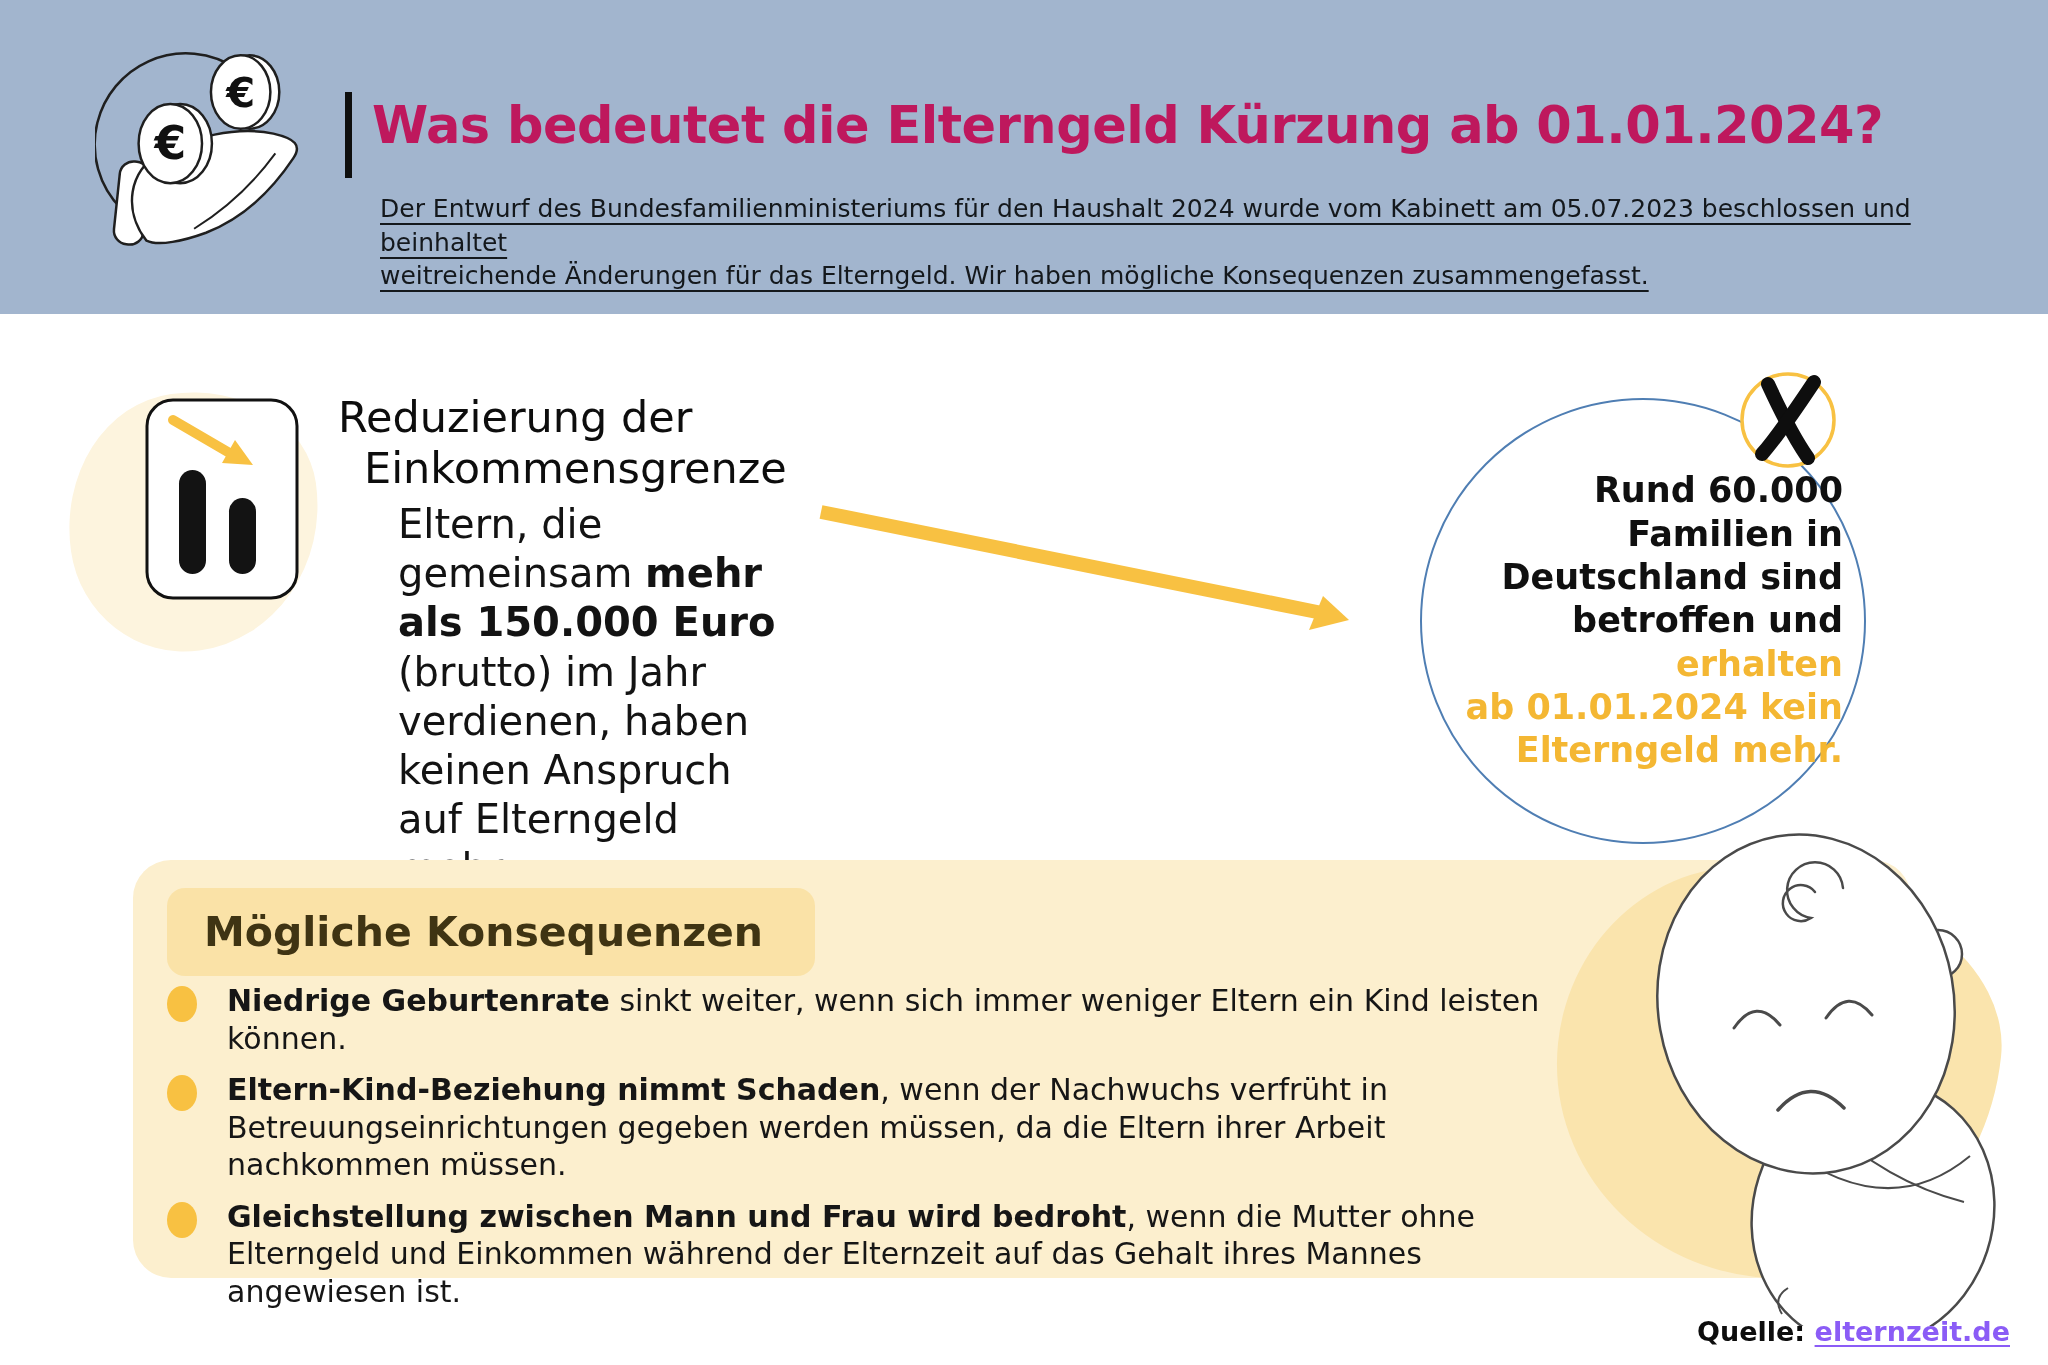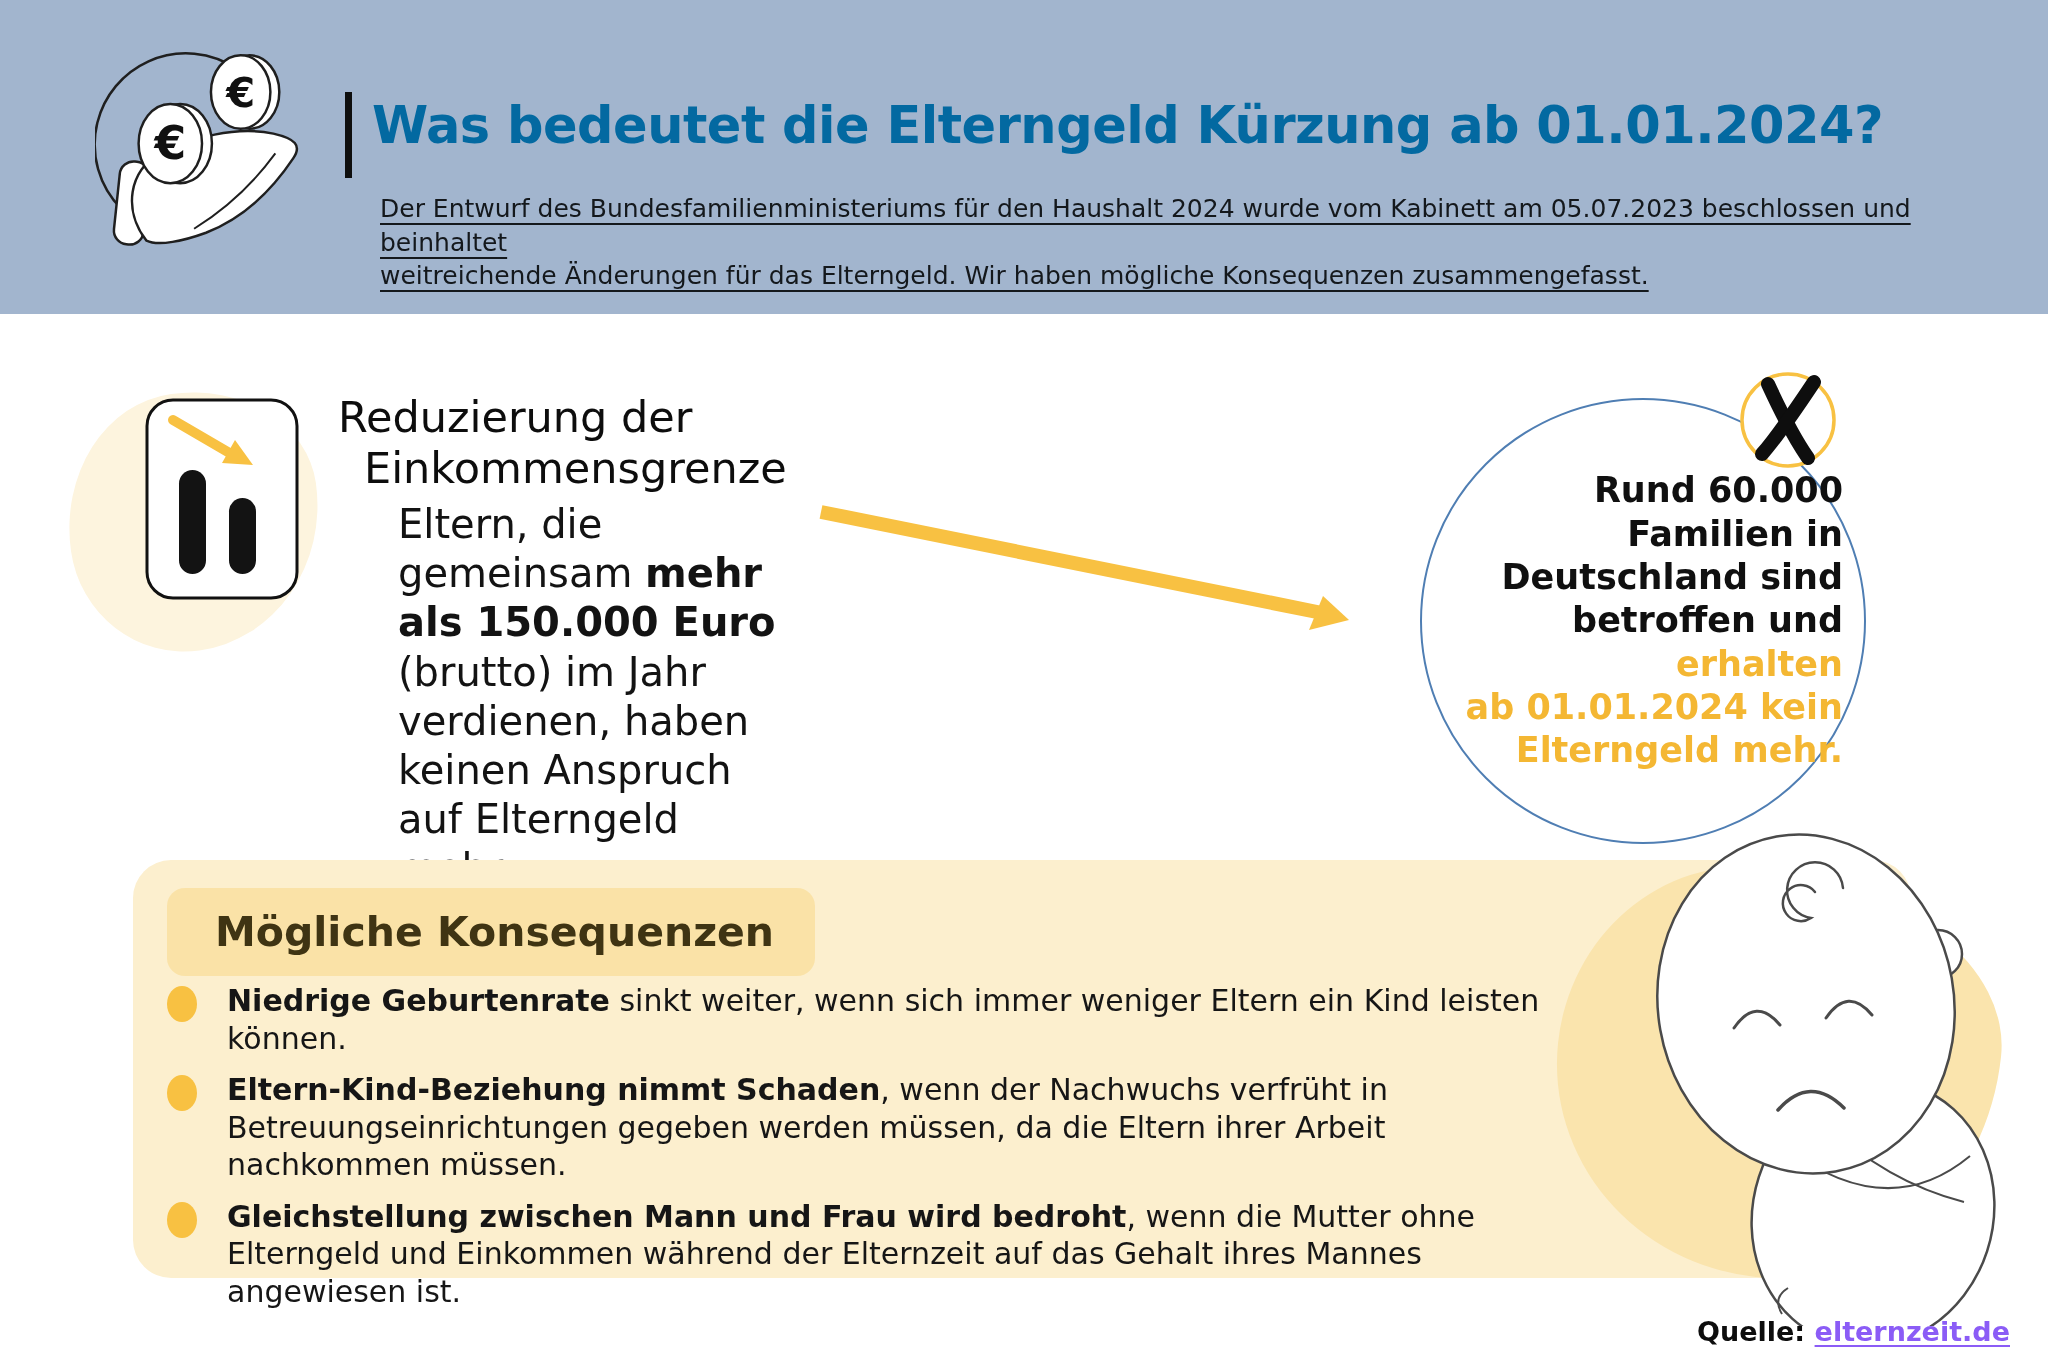--- a/index.html
+++ b/index.html
@@ -8,21 +8,21 @@
     background:#ffffff;
     font-family:"DejaVu Sans","Liberation Sans",sans-serif;
     color:#121212;
   }
   .abs{position:absolute;}
 
   
   .header{left:0;top:0;width:2048px;height:314px;background:#A2B5CE;}
   .hand-icon{left:95px;top:38px;width:218px;height:222px;}
   .title-bar{left:345px;top:92px;width:7px;height:86px;background:#0f0f0f;}
-  .title{left:372px;top:96px;width:1650px;font-size:51px;font-weight:800;letter-spacing:-0.5px;color:#0369a1;}
+  .title{left:372px;top:96px;width:1650px;font-size:51px;font-weight:800;letter-spacing:-0.5px;color:#be185d;}
   .subtitle{left:380px;top:192px;width:1580px;font-size:25px;line-height:1.34;color:#14181c;}
   .subtitle div{text-decoration:underline;text-decoration-thickness:2px;text-underline-offset:6px;}
 
   
   .blob-left{left:68px;top:392px;width:252px;height:258px;background:#FDF4DE;
     border-radius:48% 52% 55% 45% / 55% 42% 58% 45%;transform:rotate(-8deg);}
   .card-icon{left:145px;top:398px;width:154px;height:202px;}
   .income-heading{left:338px;top:392px;font-size:43px;font-weight:400;line-height:1.18;color:#0d0d0d;}
   .income-heading .l2{padding-left:26px;}
   .income-body{left:398px;top:500px;width:388px;font-size:40px;line-height:1.23;color:#131313;}
@@ -33,21 +33,21 @@
   
   .circle-callout{left:1420px;top:398px;width:442px;height:442px;border-radius:50%;
     border:2px solid #4F7EB3;background:#ffffff;display:flex;align-items:center;justify-content:center;}
   .circle-text{width:400px;text-align:right;font-size:35px;font-weight:800;line-height:1.24;color:#101010;}
   .circle-text .yellow{color:#F4B733;}
   .x-badge{left:1738px;top:370px;width:100px;height:100px;}
 
   
   .conseq-box{left:133px;top:860px;width:1778px;height:418px;background:#FCEFCE;border-radius:38px;}
   .conseq-chip{left:167px;top:888px;width:648px;height:88px;background:#FAE2A7;border-radius:18px;
-    display:flex;align-items:center;box-sizing:border-box;padding-left:48px;}
+    display:flex;align-items:center;box-sizing:border-box;padding-left:37px;}
   .conseq-chip .t{font-size:41px;font-weight:800;color:#3F3413;}
   .bullets{left:167px;top:982px;width:1460px;display:flex;flex-direction:column;gap:14px;}
   .bullet{display:flex;align-items:flex-start;}
   .dot{flex:0 0 auto;width:30px;height:36px;border-radius:50%;background:#F8C142;margin:4px 30px 0 0;}
   .btext{width:1360px;font-size:30px;line-height:1.25;color:#161616;}
   .btext b{font-weight:800;}
 
   
   .blob-baby{left:1556px;top:870px;width:442px;height:408px;background:#FAE4AD;
     border-radius:42% 58% 50% 50% / 48% 40% 60% 52%;transform:rotate(6deg);}

